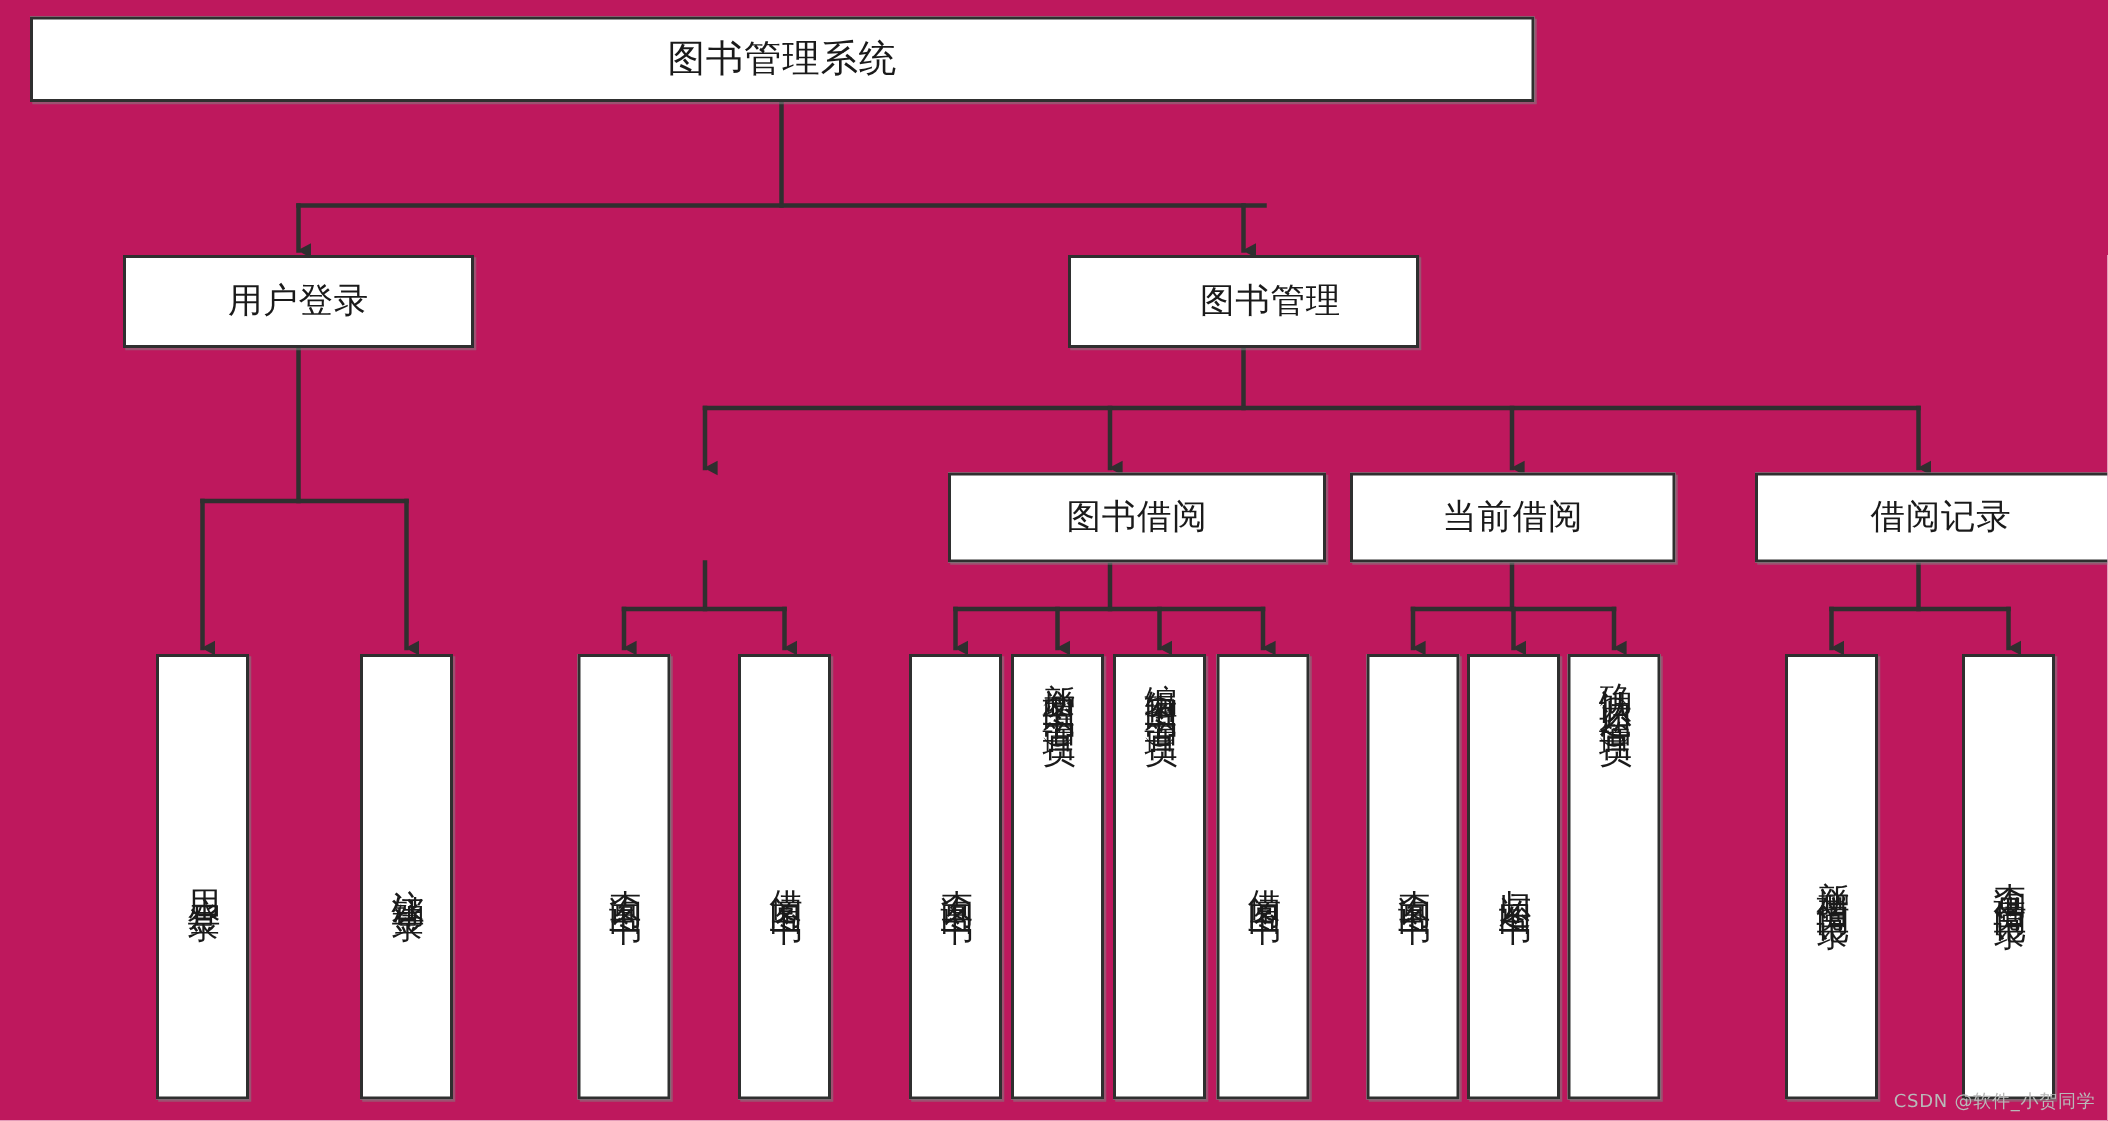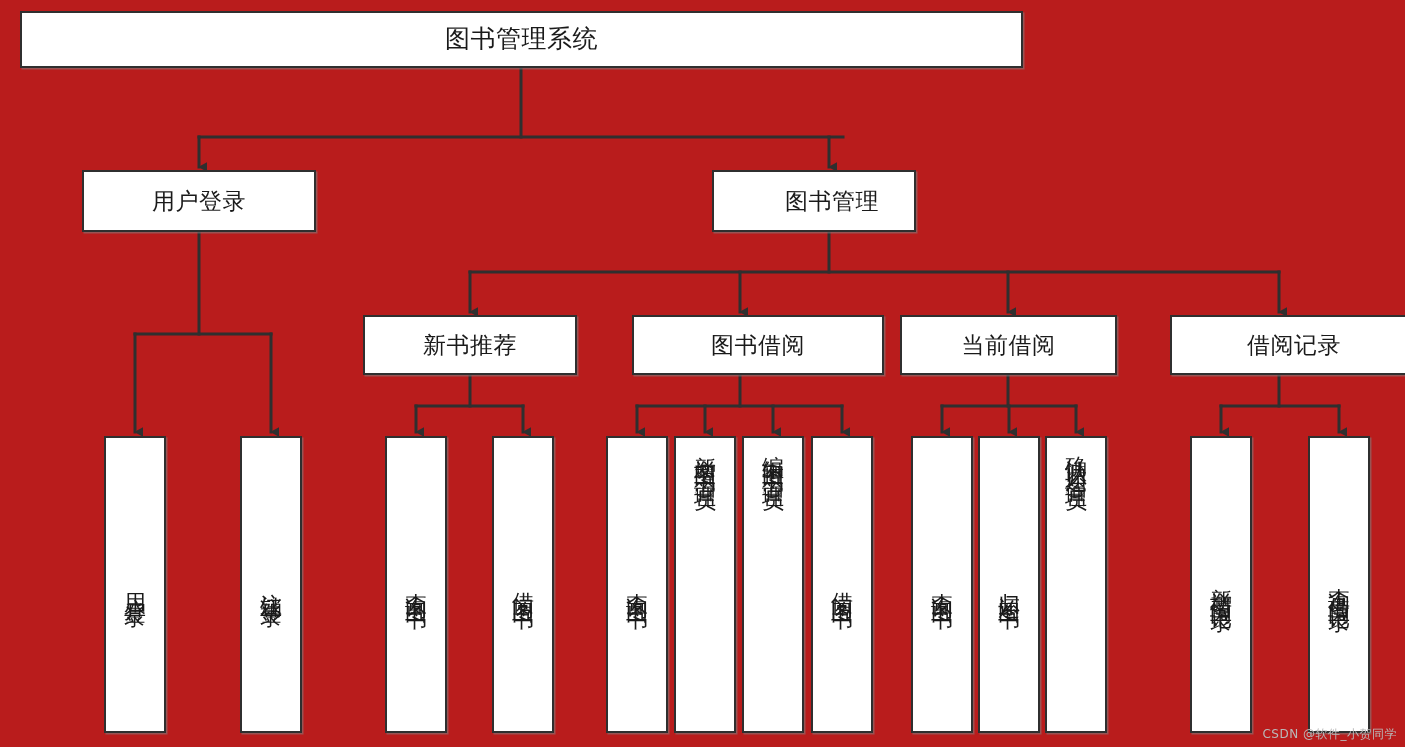--- a/index.html
+++ b/index.html
@@ -7,21 +7,21 @@
     padding: 0;
     background: #ffffff;
   }
   body {
     font-family: "DejaVu Sans", "Liberation Sans", sans-serif;
   }
   #canvas {
     position: relative;
     width: 1405px;
     height: 747px;
-    background: #b91c1c;
+    background: #be185d;
     overflow: hidden;
   }
   #edges {
     position: absolute;
     left: 0;
     top: 0;
     width: 1405px;
     height: 747px;
     pointer-events: none;
   }
@@ -130,27 +130,24 @@
   </svg>
 
   <div class="node tier-root" style="left:20px; top:11px; width:1003px; height:57px;">
     <span class="node-label">图书管理系统</span>
   </div>
 
   <div class="node tier-2" style="left:82px; top:170px; width:234px; height:62px;">
     <span class="node-label">用户登录</span>
   </div>
 
-  <div class="node tier-2" style="left:712px; top:170px; width:204px; height:62px;padding-left:36px;">
+  <div class="node tier-2" style="left:712px; top:170px; width:234px; height:62px;padding-left:36px;">
     <span class="node-label">图书管理</span>
   </div>
 
-  <div class="node tier-3" style="left:363px; top:315px; width:214px; height:60px;">
-    <span class="node-label">新书推荐</span>
-  </div>
 
   <div class="node tier-3" style="left:632px; top:315px; width:252px; height:60px;">
     <span class="node-label">图书借阅</span>
   </div>
 
   <div class="node tier-3" style="left:900px; top:315px; width:217px; height:60px;">
     <span class="node-label">当前借阅</span>
   </div>
 
   <div class="node tier-3" style="left:1170px; top:315px; width:248px; height:60px;">

